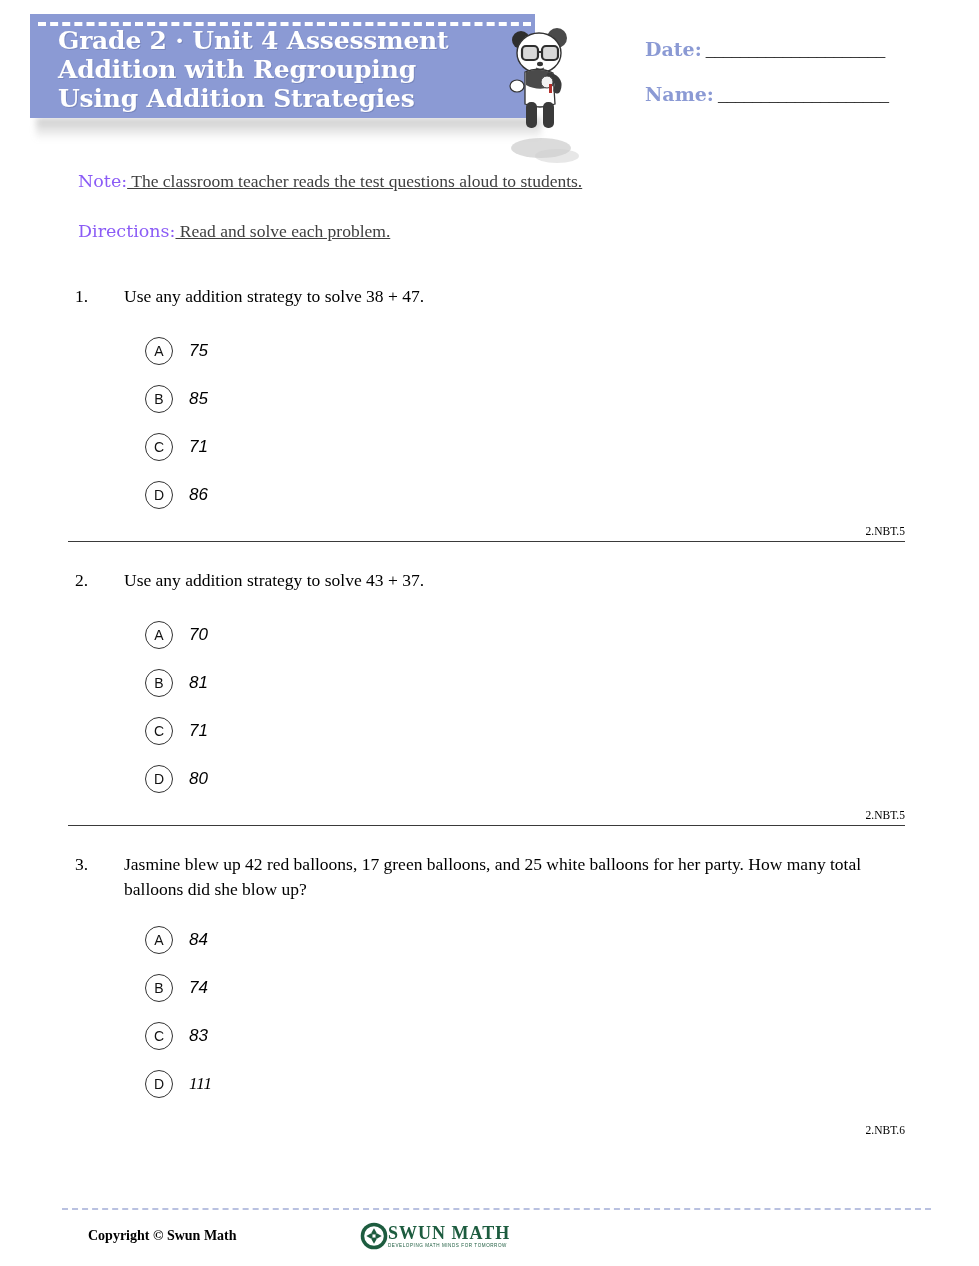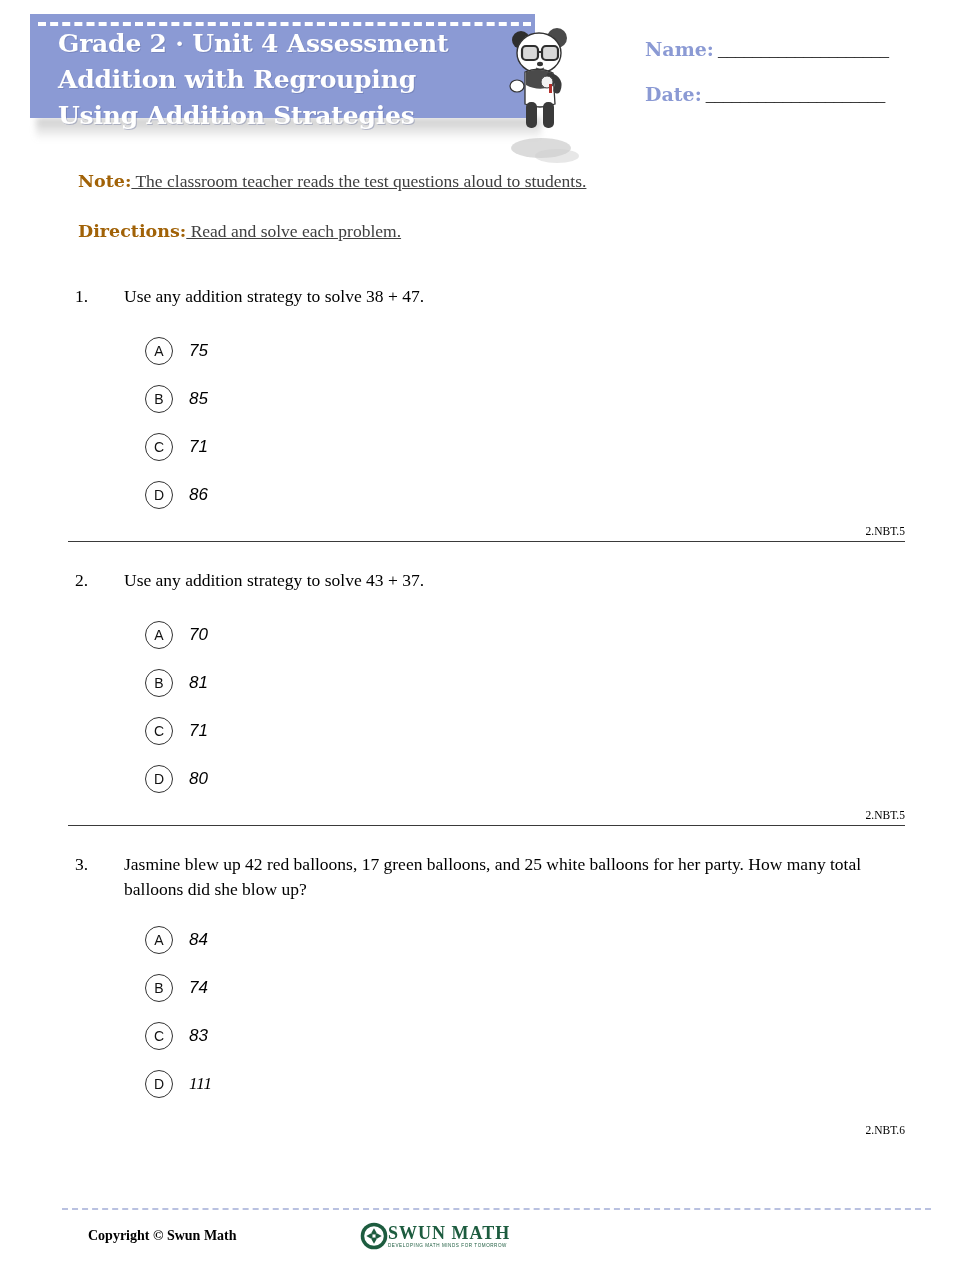--- a/index.html
+++ b/index.html
@@ -48,21 +48,21 @@
     right: 4px;
     top: 8px;
     height: 0;
     border-top: 4px dashed #ffffff;
   }
   #banner-title {
     color: #ffffff;
     font-family: "DejaVu Serif", "Liberation Serif", serif;
     font-weight: bold;
     font-size: 25px;
-    line-height: 36px;
+    line-height: 29px;
     letter-spacing: -0.2px;
     white-space: pre-line;
     text-shadow: 1px 1px 0 rgba(90,100,150,0.35);
   }
 
   
   #panda-mascot {
     position: absolute;
     left: 495px;
     top: 20px;
@@ -102,23 +102,23 @@
     position: relative;
     padding: 0 38px 0 68px;
   }
   .intro-row {
     font-size: 17.5px;
     line-height: 22px;
     margin-bottom: 28px;
     margin-left: 10px;
   }
   .intro-label {
-    color: #a16207;
+    color: #8b5cf6;
     font-family: "DejaVu Serif", "Liberation Serif", serif;
-    font-weight: bold;
+    font-weight: normal;
     text-align: center;
   }
   .intro-text { color: #404040; text-decoration: underline; }
 
   
   .question-block {
     position: relative;
     margin-bottom: 6px;
   }
   .q-head {
@@ -286,26 +286,26 @@
 
     <circle cx="52" cy="62" r="6" fill="#f2f2f2" stroke="#444" stroke-width="1"></circle>
     <rect x="54" y="64" width="3" height="9" fill="#b3302c"></rect>
 
     <rect x="31" y="82" width="11" height="26" rx="5" fill="#3a3a3a"></rect>
     <rect x="48" y="82" width="11" height="26" rx="5" fill="#3a3a3a"></rect>
   </svg>
 
   <div id="name-date">
     <div class="nd-row">
+      <span class="nd-label">Date:</span>
+      <span class="nd-line">_____________________</span>
+    </div>
+    <div class="nd-row">
       <span class="nd-label">Name:</span>
       <span class="nd-line">____________________</span>
-    </div>
-    <div class="nd-row">
-      <span class="nd-label">Date:</span>
-      <span class="nd-line">_____________________</span>
     </div>
   </div>
 </div>
 
 <div id="content">
 
   <div class="intro-row">
     <span class="intro-label">Note:</span><span class="intro-text"> The classroom teacher reads the test questions aloud to students.</span>
   </div>
 

